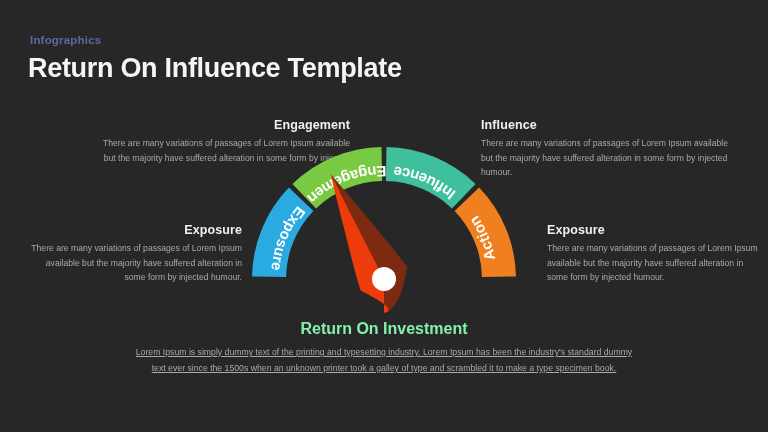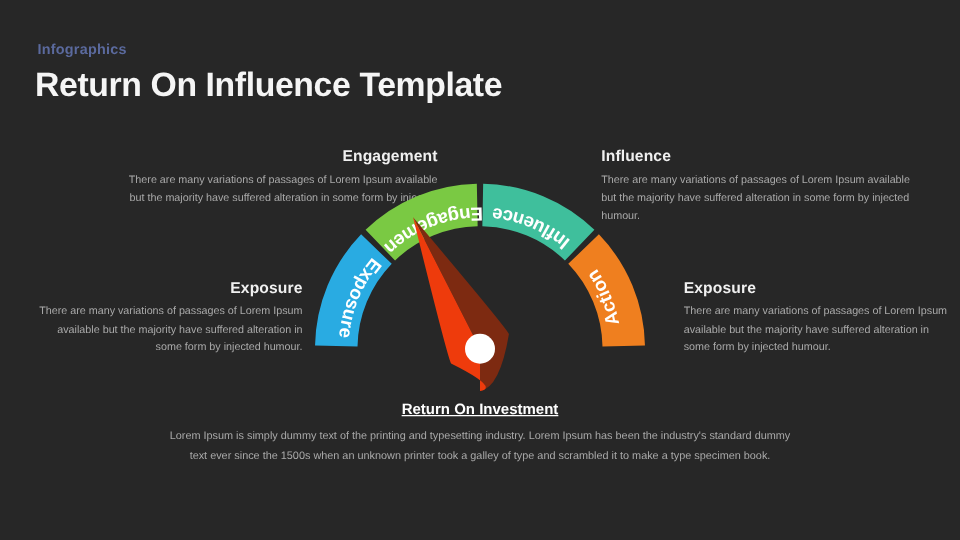--- a/index.html
+++ b/index.html
@@ -88,30 +88,30 @@
   
   #footer-block {
     position: absolute;
     left: 134px;
     top: 320px;
     width: 500px;
     text-align: center;
   }
   #footer-block h3 {
     margin: 0 0 6px 0;
-    font-size: 12px;
+    font-size: 16px;
     font-weight: 700;
-    color: #ffffff;
-    text-decoration: underline;
+    color: #86efac;
   }
   #footer-block p {
     margin: 0;
     font-size: 8.7px;
     line-height: 16px;
     color: #a9a9a9;
+    text-decoration: underline;
   }
 </style>
 </head>
 <body>
 
 <div id="slide">
 
   <div id="eyebrow">Infographics</div>
   <h1 id="main-title">Return On Influence Template</h1>
 

